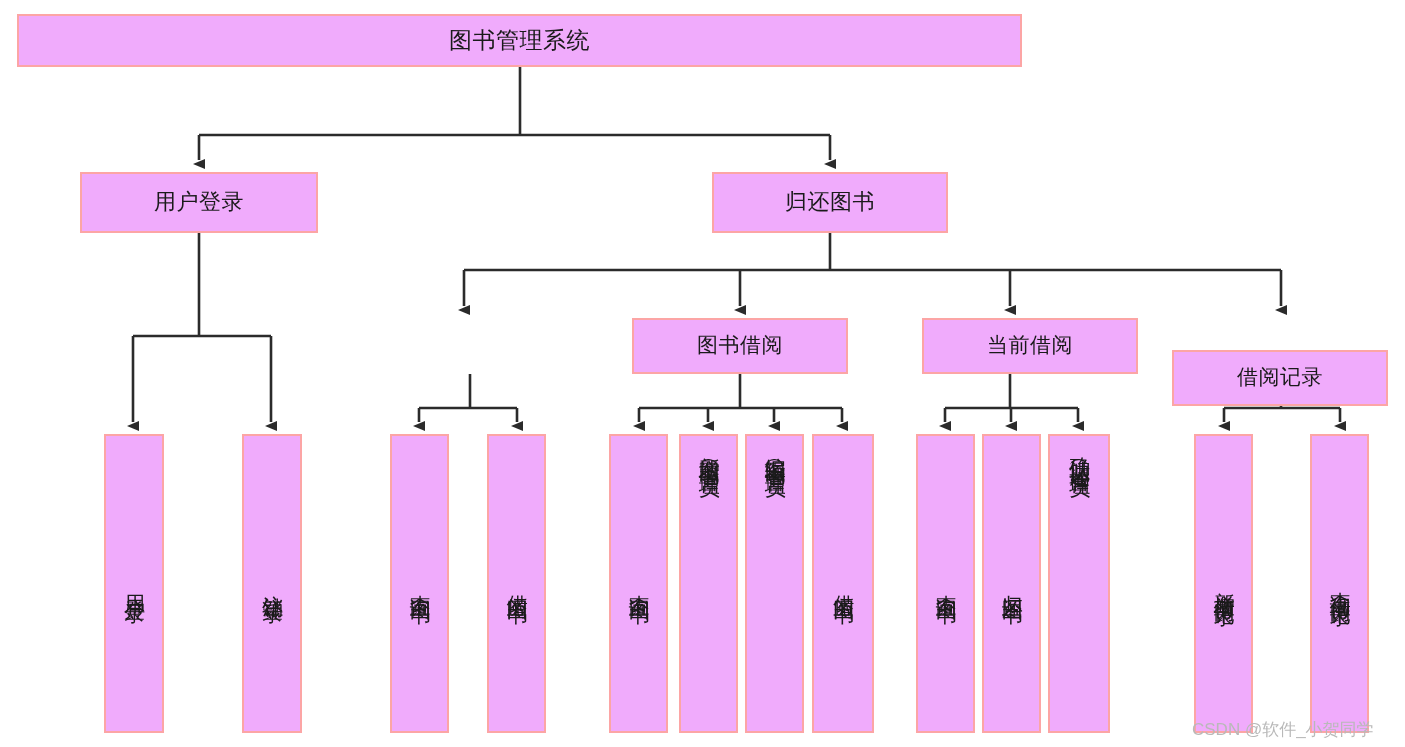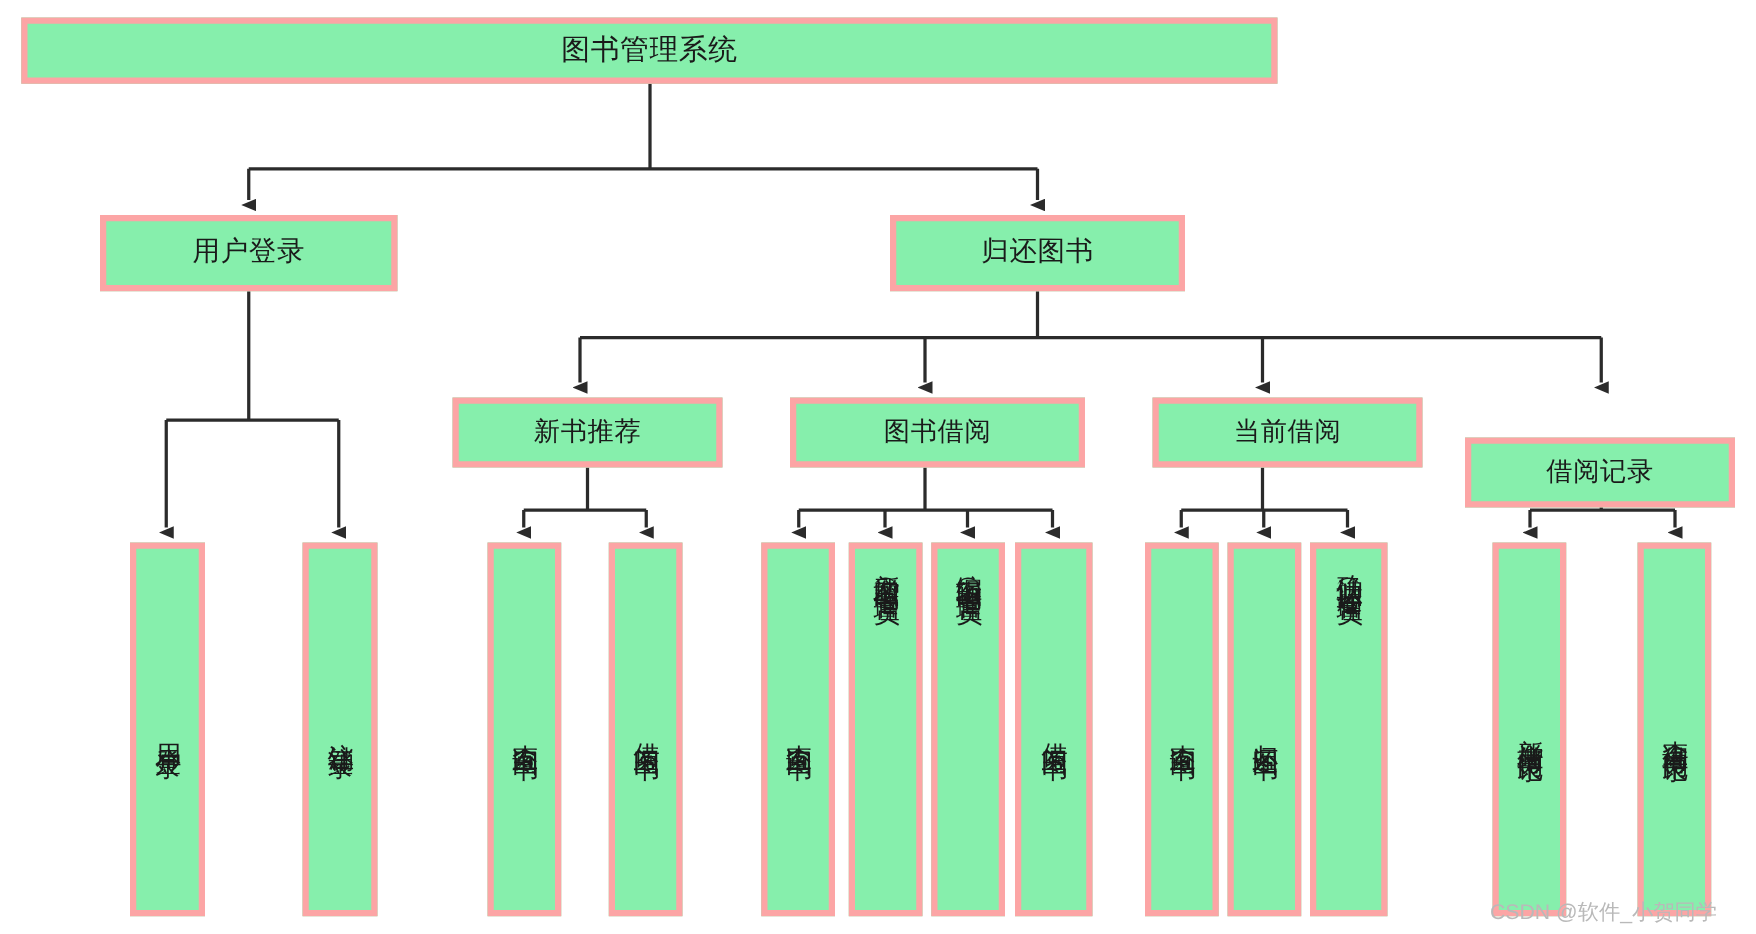--- a/index.html
+++ b/index.html
@@ -22,22 +22,22 @@
   svg.diagram-canvas {
     position: absolute;
     left: 0;
     top: 0;
     width: 1405px;
     height: 747px;
   }
   .node-box {
     position: absolute;
     box-sizing: border-box;
-    background: #86efac;
-    border: 5px solid #fca5a5;
+    background: #f0abfc;
+    border: 2px solid #fca5a5;
     display: flex;
     align-items: center;
     justify-content: center;
     color: #1a1a1a;
   }
   .node-label {
     font-family: "DejaVu Sans", "Liberation Sans", sans-serif;
     line-height: 1.12;
     letter-spacing: 0.5px;
     white-space: nowrap;
@@ -127,24 +127,21 @@
     <span class="node-label">图书管理系统</span>
   </div>
 
   <div class="node-box level-1" style="left:80px; top:172px; width:238px; height:61px;">
     <span class="node-label">用户登录</span>
   </div>
   <div class="node-box level-1" style="left:712px; top:172px; width:236px; height:61px;">
     <span class="node-label">归还图书</span>
   </div>
 
-  <div class="node-box level-2" style="left:362px; top:318px; width:216px; height:56px;">
-    <span class="node-label">新书推荐</span>
-  </div>
-  <div class="node-box level-2" style="left:632px; top:318px; width:236px; height:56px;">
+  <div class="node-box level-2" style="left:632px; top:318px; width:216px; height:56px;">
     <span class="node-label">图书借阅</span>
   </div>
   <div class="node-box level-2" style="left:902px; top:318px; width:216px; height:56px;margin-left:20px;">
     <span class="node-label">当前借阅</span>
   </div>
   <div class="node-box level-2" style="left:1172px; top:318px; width:216px; height:56px;margin-top:32px;">
     <span class="node-label">借阅记录</span>
   </div>
 
   <div class="node-box leaf centered" style="left:104px; top:434px; width:60px; height:299px;">

